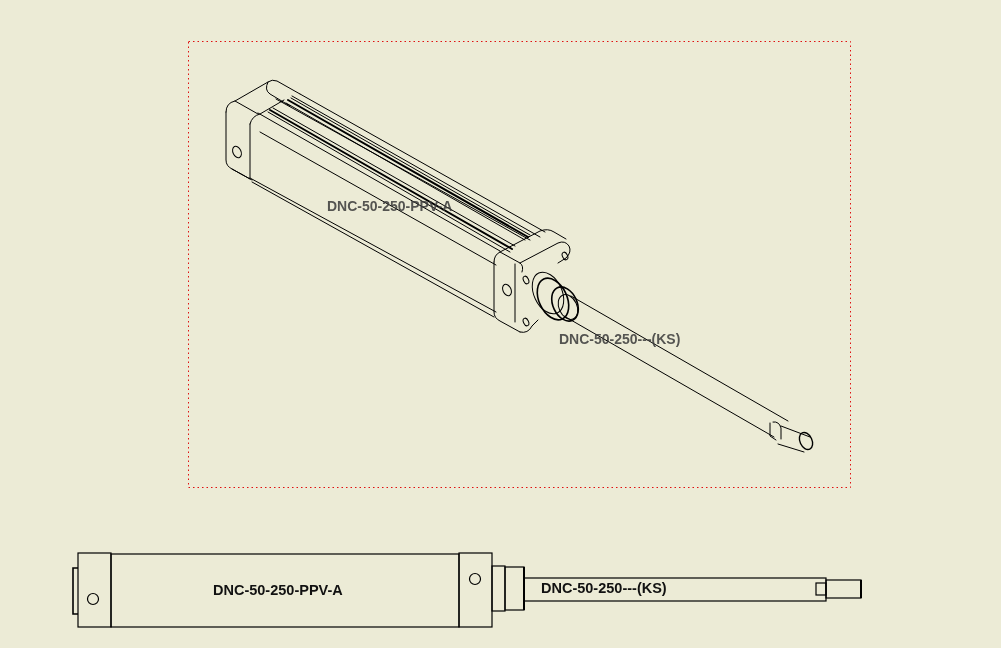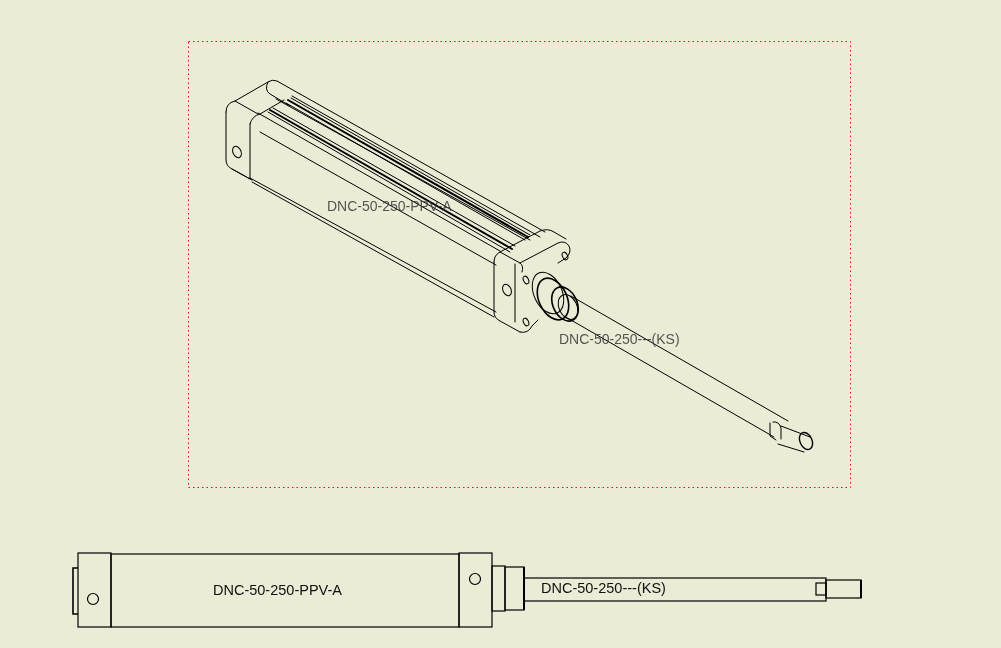--- a/index.html
+++ b/index.html
@@ -19,20 +19,21 @@
       left: 0; top: 0;
       width: 1001px; height: 648px;
     }
     .label {
       position: absolute;
       font-family: "Liberation Sans", sans-serif;
       font-size: 14px;
       color: #3a3a3a;
       white-space: nowrap;
       line-height: 16px;
+      font-weight: bold;
     }
     .label.iso { opacity: 0.85; }
     .label.side { color: #111; font-size: 14.5px; }
   </style>
 </head>
 <body>
 
 <svg class="canvas" width="1001" height="648" viewBox="0 0 1001 648" xmlns="http://www.w3.org/2000/svg">
 
   <rect x="188.5" y="41.5" width="662" height="446" fill="none" stroke="#E01010" stroke-width="1" stroke-dasharray="1.5,3"></rect>

